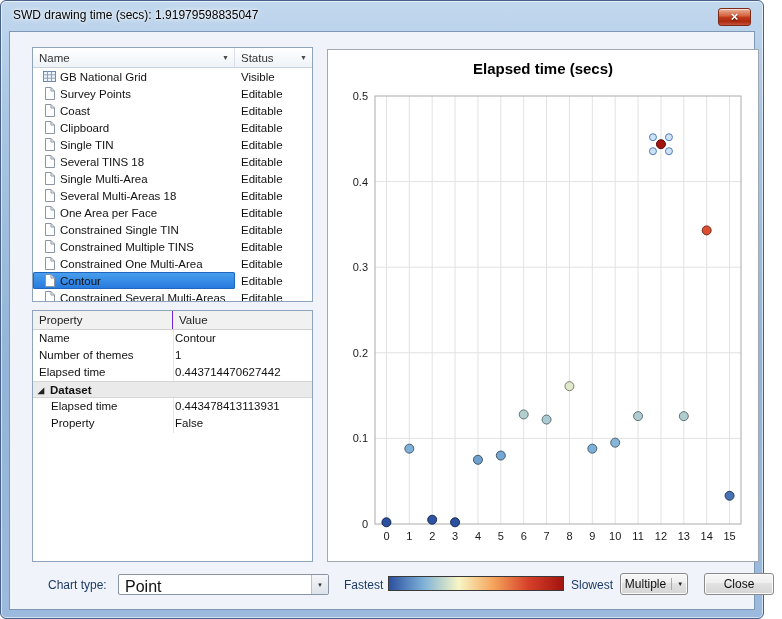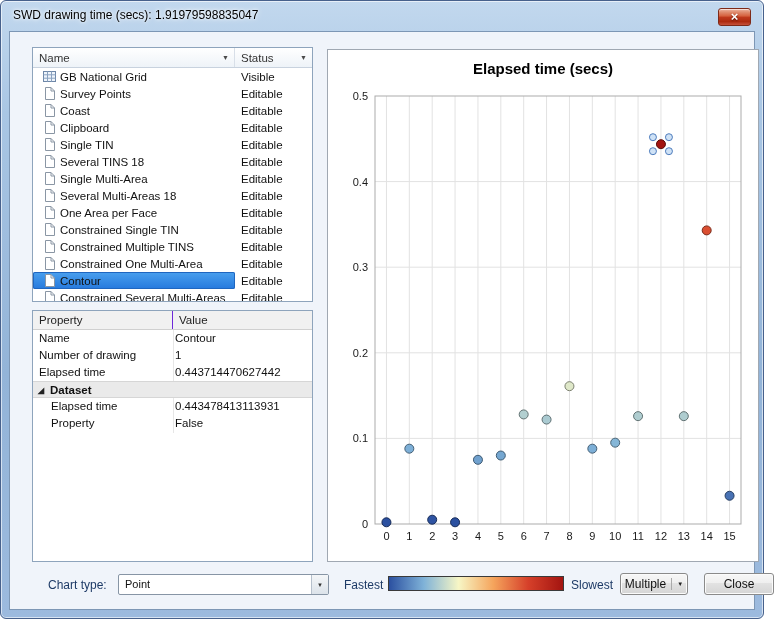--- a/index.html
+++ b/index.html
@@ -62,21 +62,21 @@
   .chart-svg text { font-family:"Liberation Sans", sans-serif; }
 
   
   .footer { position:absolute; left:16px; top:540px; width:764px; height:30px; }
   .flabel { position:absolute; font-size:12px; color:#1d3a66; white-space:nowrap; }
   .lbl-charttype { left:22px; top:6px; }
   .lbl-fastest { left:318px; top:6px;text-align:center; }
   .lbl-slowest { left:545px; top:6px; }
   .combo { position:absolute; left:92px; top:2px; width:211px; height:21px; display:flex;
     align-items:stretch; background:#fff; border:1px solid #8795a5; border-radius:2px; }
-  .combo-text { flex:1; padding:3px 6px 0; font-size:11px; color:#111; }
+  .combo-text { flex:1; padding:3px 6px 0; font-size:16px; color:#111; }
   .combo-btn { width:17px; display:flex; align-items:center; justify-content:center;
     background:linear-gradient(#f4f6f8,#dce3ea); border-left:1px solid #b6c0cc; }
   .tri { font-size:6px; color:#333; }
   .color-scale { position:absolute; left:362px; top:4px; width:176px; height:15px; border:1px solid #3a3a3a; }
   .btn { position:absolute; top:1px; height:22px; border:1px solid #8a8a8a; border-radius:3px;
     background:linear-gradient(#f7f7f7,#efefef 45%,#e2e2e2 46%,#d5d5d5); font-size:12px; color:#111;
     display:flex; align-items:center; justify-content:center; gap:5px;
     font-family:"Liberation Sans", sans-serif; box-shadow:inset 0 0 0 1px #fbfbfb; }
   .btn-clipboard { left:594px; width:68px; }
   .btn-close { left:678px; width:70px;align-items:center; }
@@ -342,21 +342,21 @@
         <div class="pg-divider"></div>
 
   <div class="prow">
 
     <span class="pname" style="left: 6px;">Name</span>
     <span class="pvalue">Contour</span>
   </div>
 
   <div class="prow">
 
-    <span class="pname" style="left: 6px;">Number of drawing</span>
+    <span class="pname" style="left: 6px;">Number of themes</span>
     <span class="pvalue">1</span>
   </div>
 
   <div class="prow">
 
     <span class="pname" style="left: 6px;">Elapsed time</span>
     <span class="pvalue">0.443714470627442</span>
   </div>
 
   <div class="prow group">

